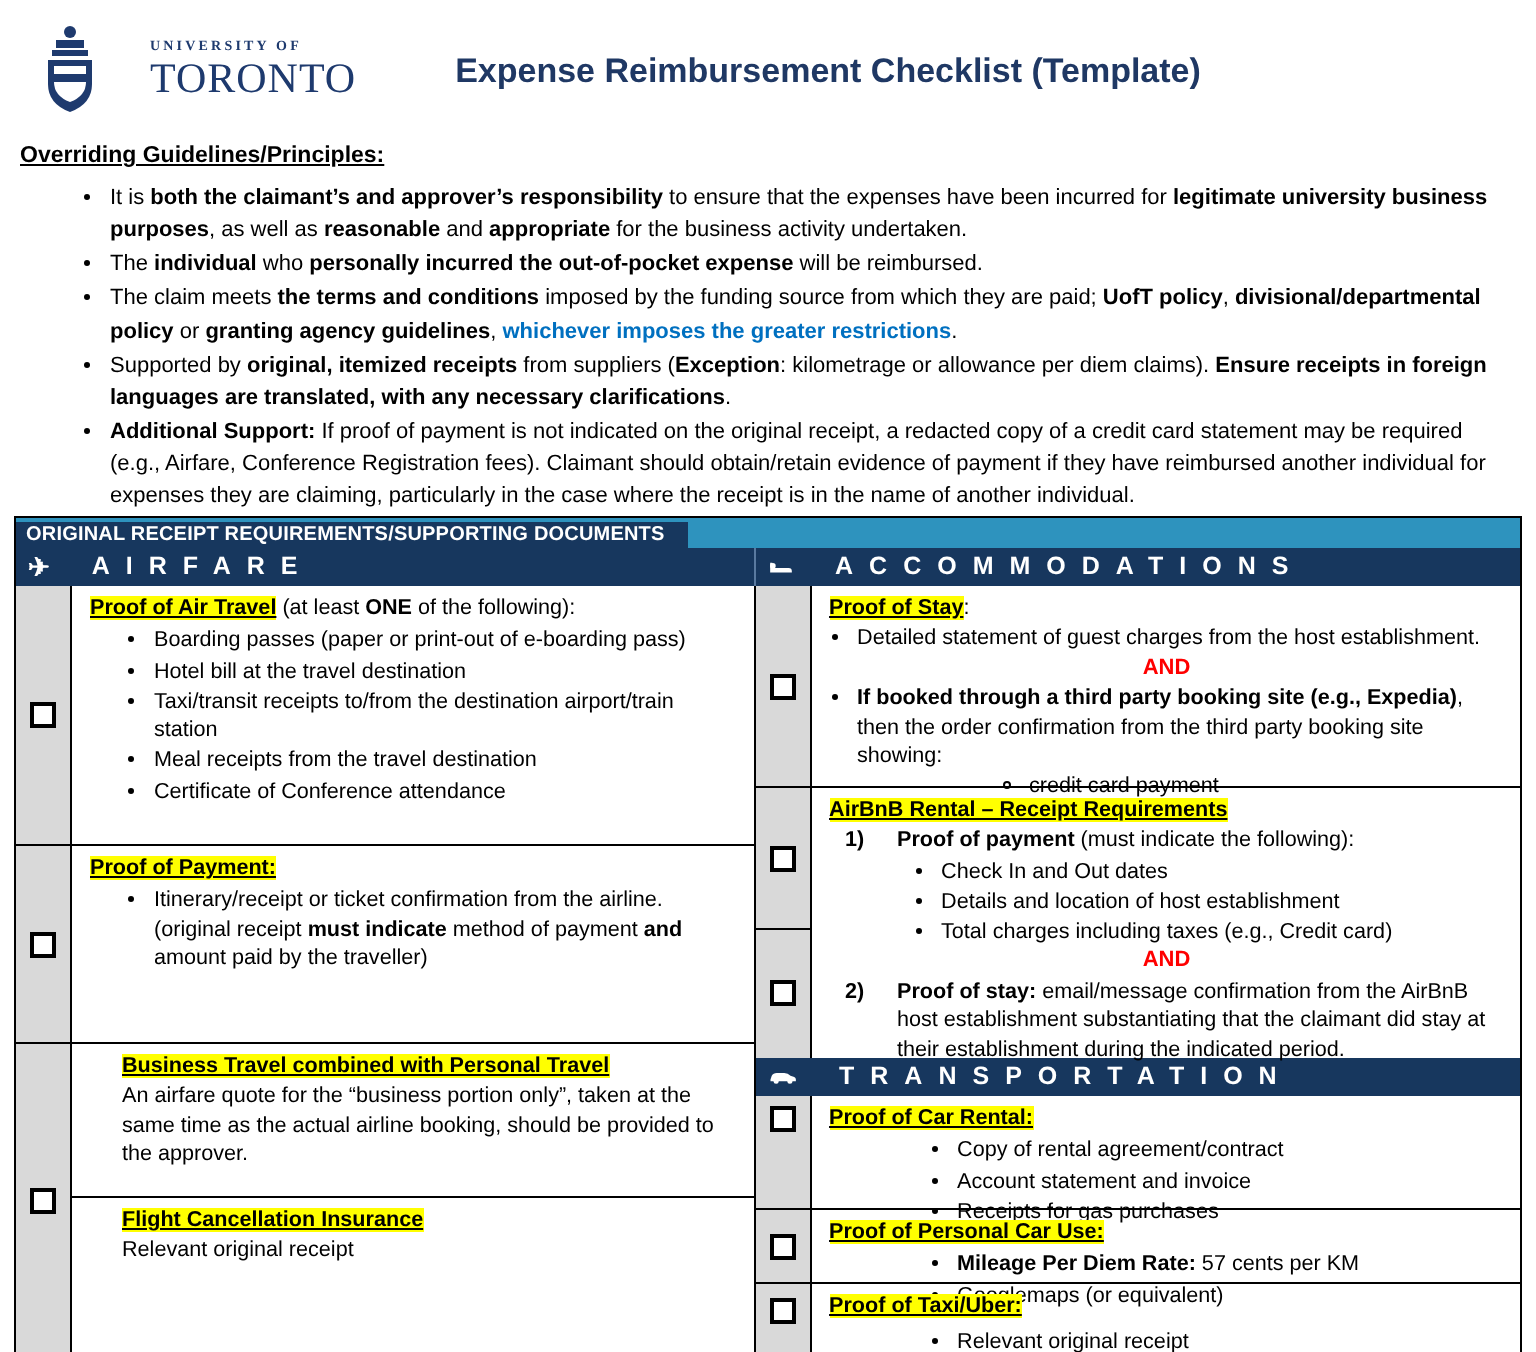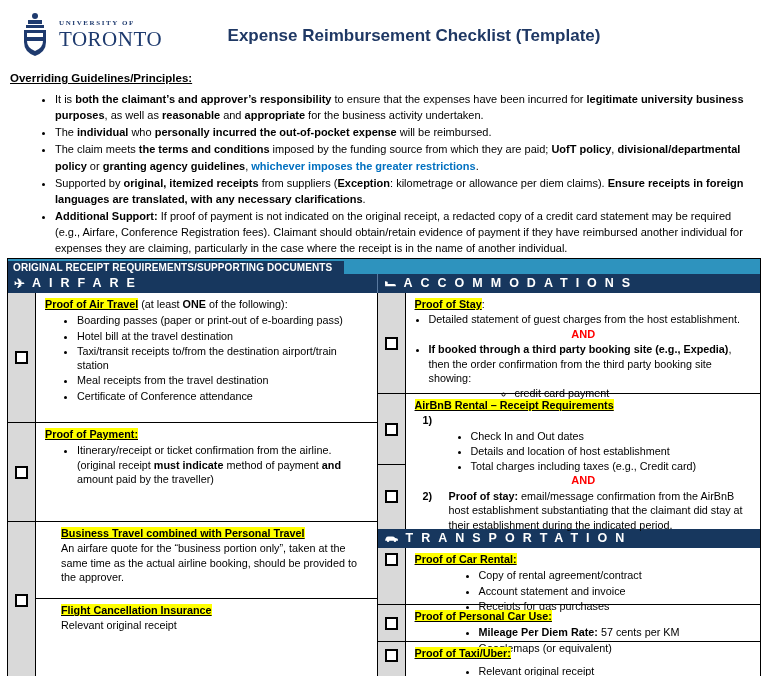--- a/index.html
+++ b/index.html
@@ -9,21 +9,21 @@
     background:#fff; color:#000;
     font-family:"Liberation Sans", sans-serif;
     position:relative;
   }
   .b { font-weight:bold; }
   .u { text-decoration:underline; }
   .hl { background:#FFFF00; }
 
   
   .header { position:relative; height:64px; }
-  .logo { position:absolute; left:18px; top:12px; display:flex; align-items:center; gap:7px; }
+  .logo { position:absolute; left:18px; top:12px; display:flex; align-items:center; gap:23px; }
   .logo-text { color:#1E3A6E; font-family:"Liberation Serif", serif; line-height:1; }
   .logo-small { font-size:7px; font-weight:bold; letter-spacing:1.6px; margin-bottom:2px; }
   .logo-big { font-size:21px; letter-spacing:0.5px; }
   .page-title {
     position:absolute; left:120px; right:60px; top:26px; text-align:center;
     font-size:17px; font-weight:bold; color:#1F3864;
   }
 
   
   .guidelines-heading {
@@ -45,21 +45,21 @@
   .banner-label {
     position:absolute; left:0; top:2px; bottom:0; width:336px;
     background:#17375E; color:#fff; font-size:10px; font-weight:bold;
     display:flex; align-items:center; padding-left:5px; letter-spacing:0.1px;
   }
   .section-row { height:19px; background:#17375E; display:flex; }
   .section-half { display:flex; align-items:center; color:#fff; font-weight:bold; font-size:12.5px; }
   .section-half.left { width:370px; border-right:1px solid #5a7aa0; }
   .section-half.right { width:383px; }
   .sec-icon { margin-left:6px; display:flex; align-items:center; color:#fff; font-size:13px; line-height:1; }
-  .sec-title { letter-spacing:8px; margin-left:7px; white-space:nowrap; }
+  .sec-title { letter-spacing:8px; margin-left:21px; white-space:nowrap; }
 
   .tbody { display:flex; align-items:stretch; height:384px; }
   .half-l { width:370px; border-right:1px solid #000; }
   .half-r { width:383px; }
 
   .row { display:flex; align-items:stretch; }
   .bb { border-bottom:1px solid #000; }
   .cb-col {
     width:28px; background:#D9D9D9; border-right:1px solid #000;
     display:flex; justify-content:center; align-items:center; flex-shrink:0;
@@ -231,20 +231,21 @@
             <div class="cb"></div>
           </div>
           <div class="cb-sub s2">
             <div class="cb"></div>
           </div>
         </div>
         <div class="content">
           <div class="cell-head"><span class="b u hl">AirBnB Rental – Receipt Requirements</span></div>
           <div class="num-item">
             <span class="num">1)</span>
+            <span><span class="b">Proof of payment</span><span> (must indicate the following):</span></span>
           </div>
           <ul class="cell-list airbnb-ul">
             <li><span>Check In and Out dates</span></li>
             <li><span>Details and location of host establishment</span></li>
             <li><span>Total charges including taxes  (e.g., Credit card)</span></li>
           </ul>
           <div class="and-line">AND</div>
           <div class="num-item">
             <span class="num">2)</span>
             <span><span class="b">Proof of stay:</span><span> email/message confirmation from the AirBnB host establishment substantiating that the claimant did stay at their establishment during the indicated period.</span></span>

